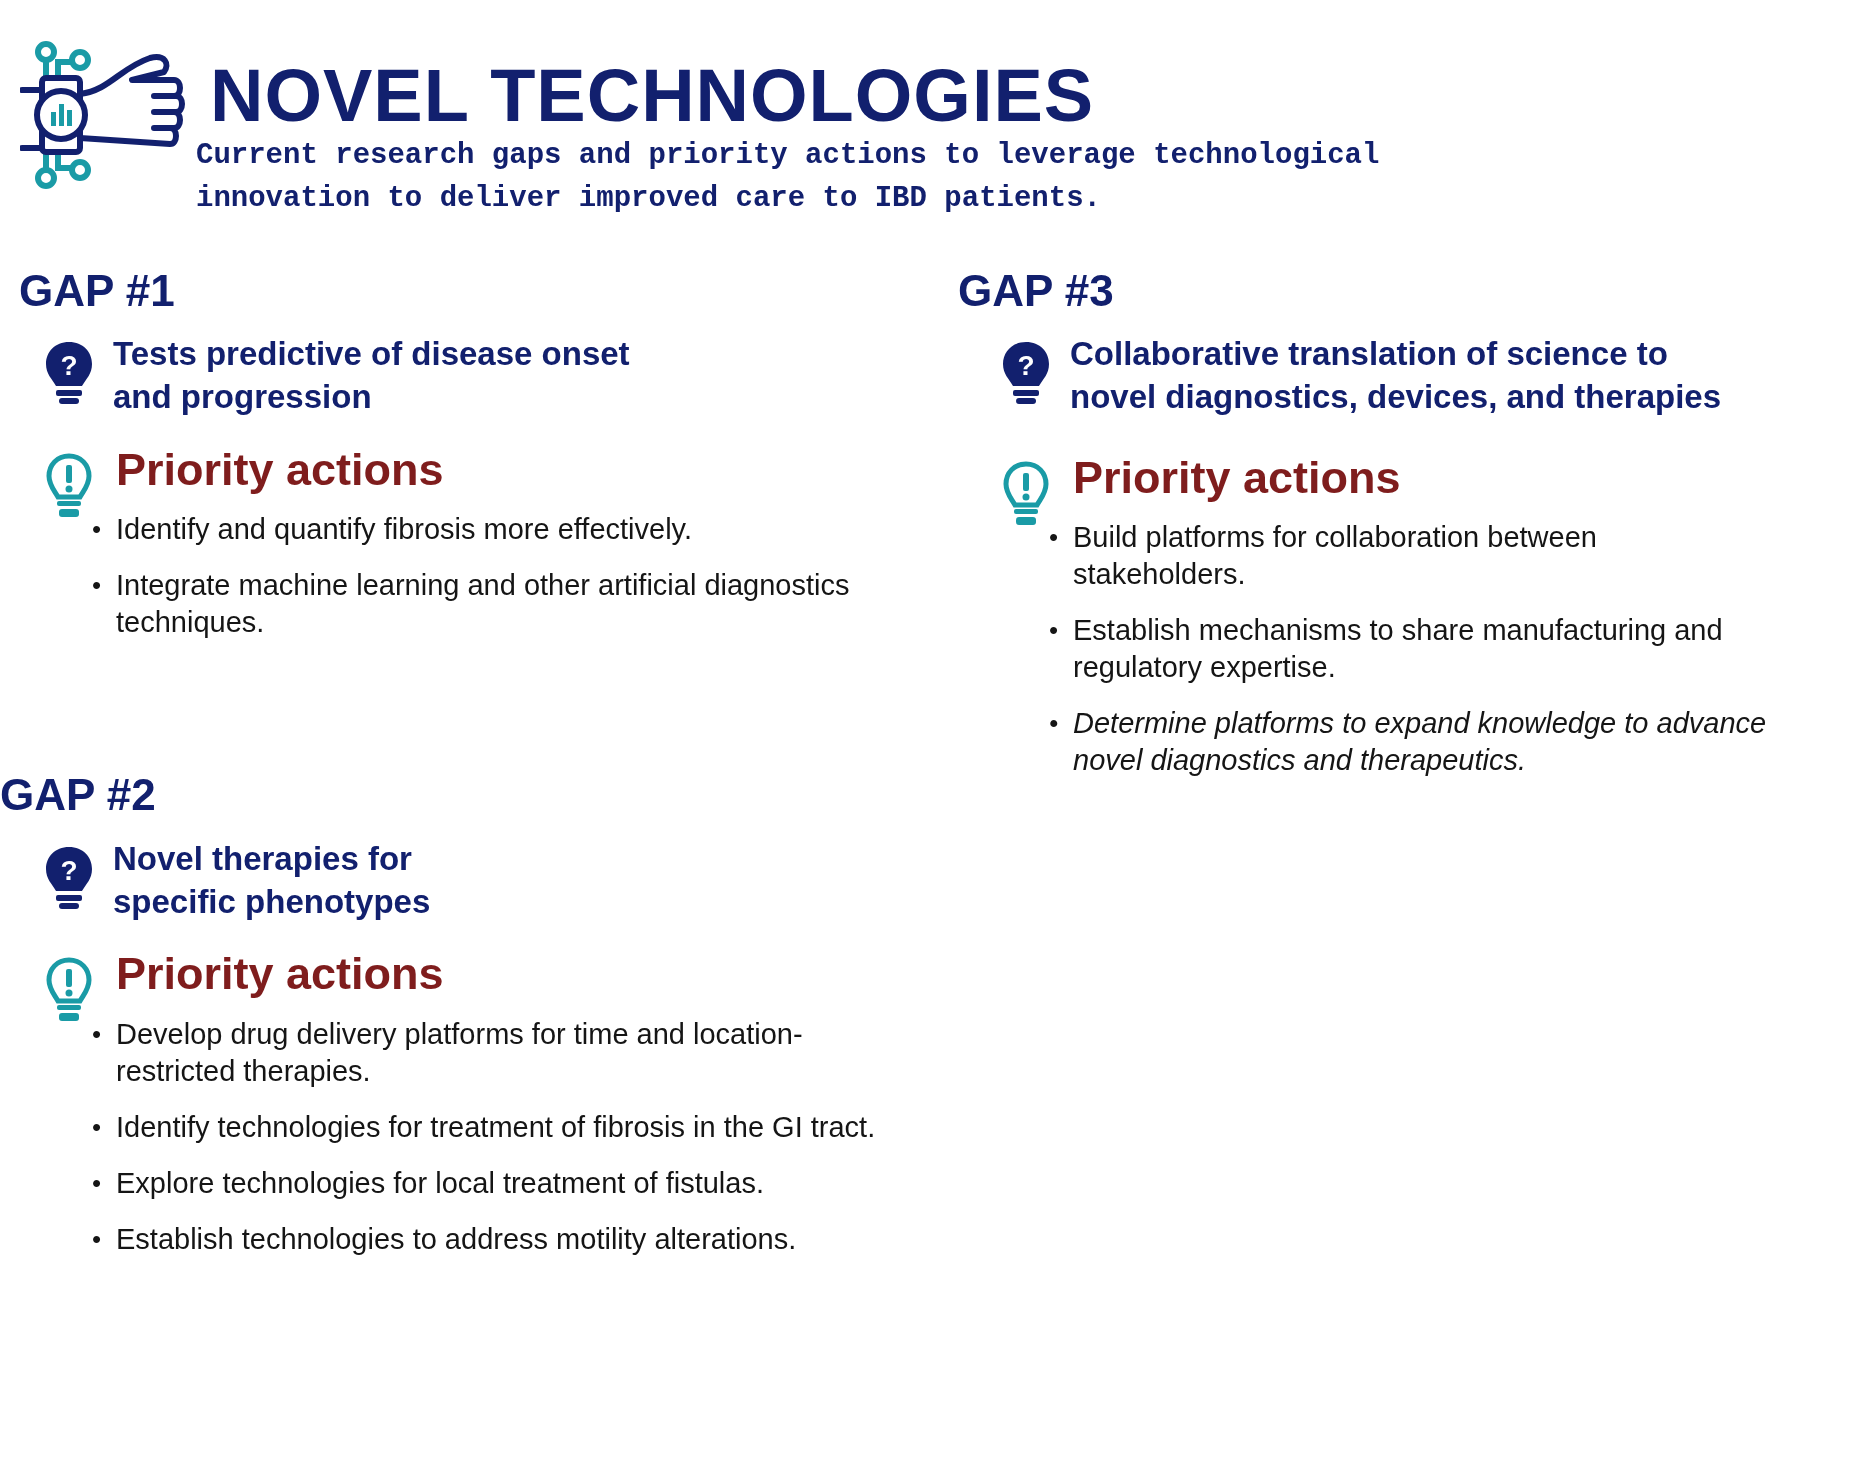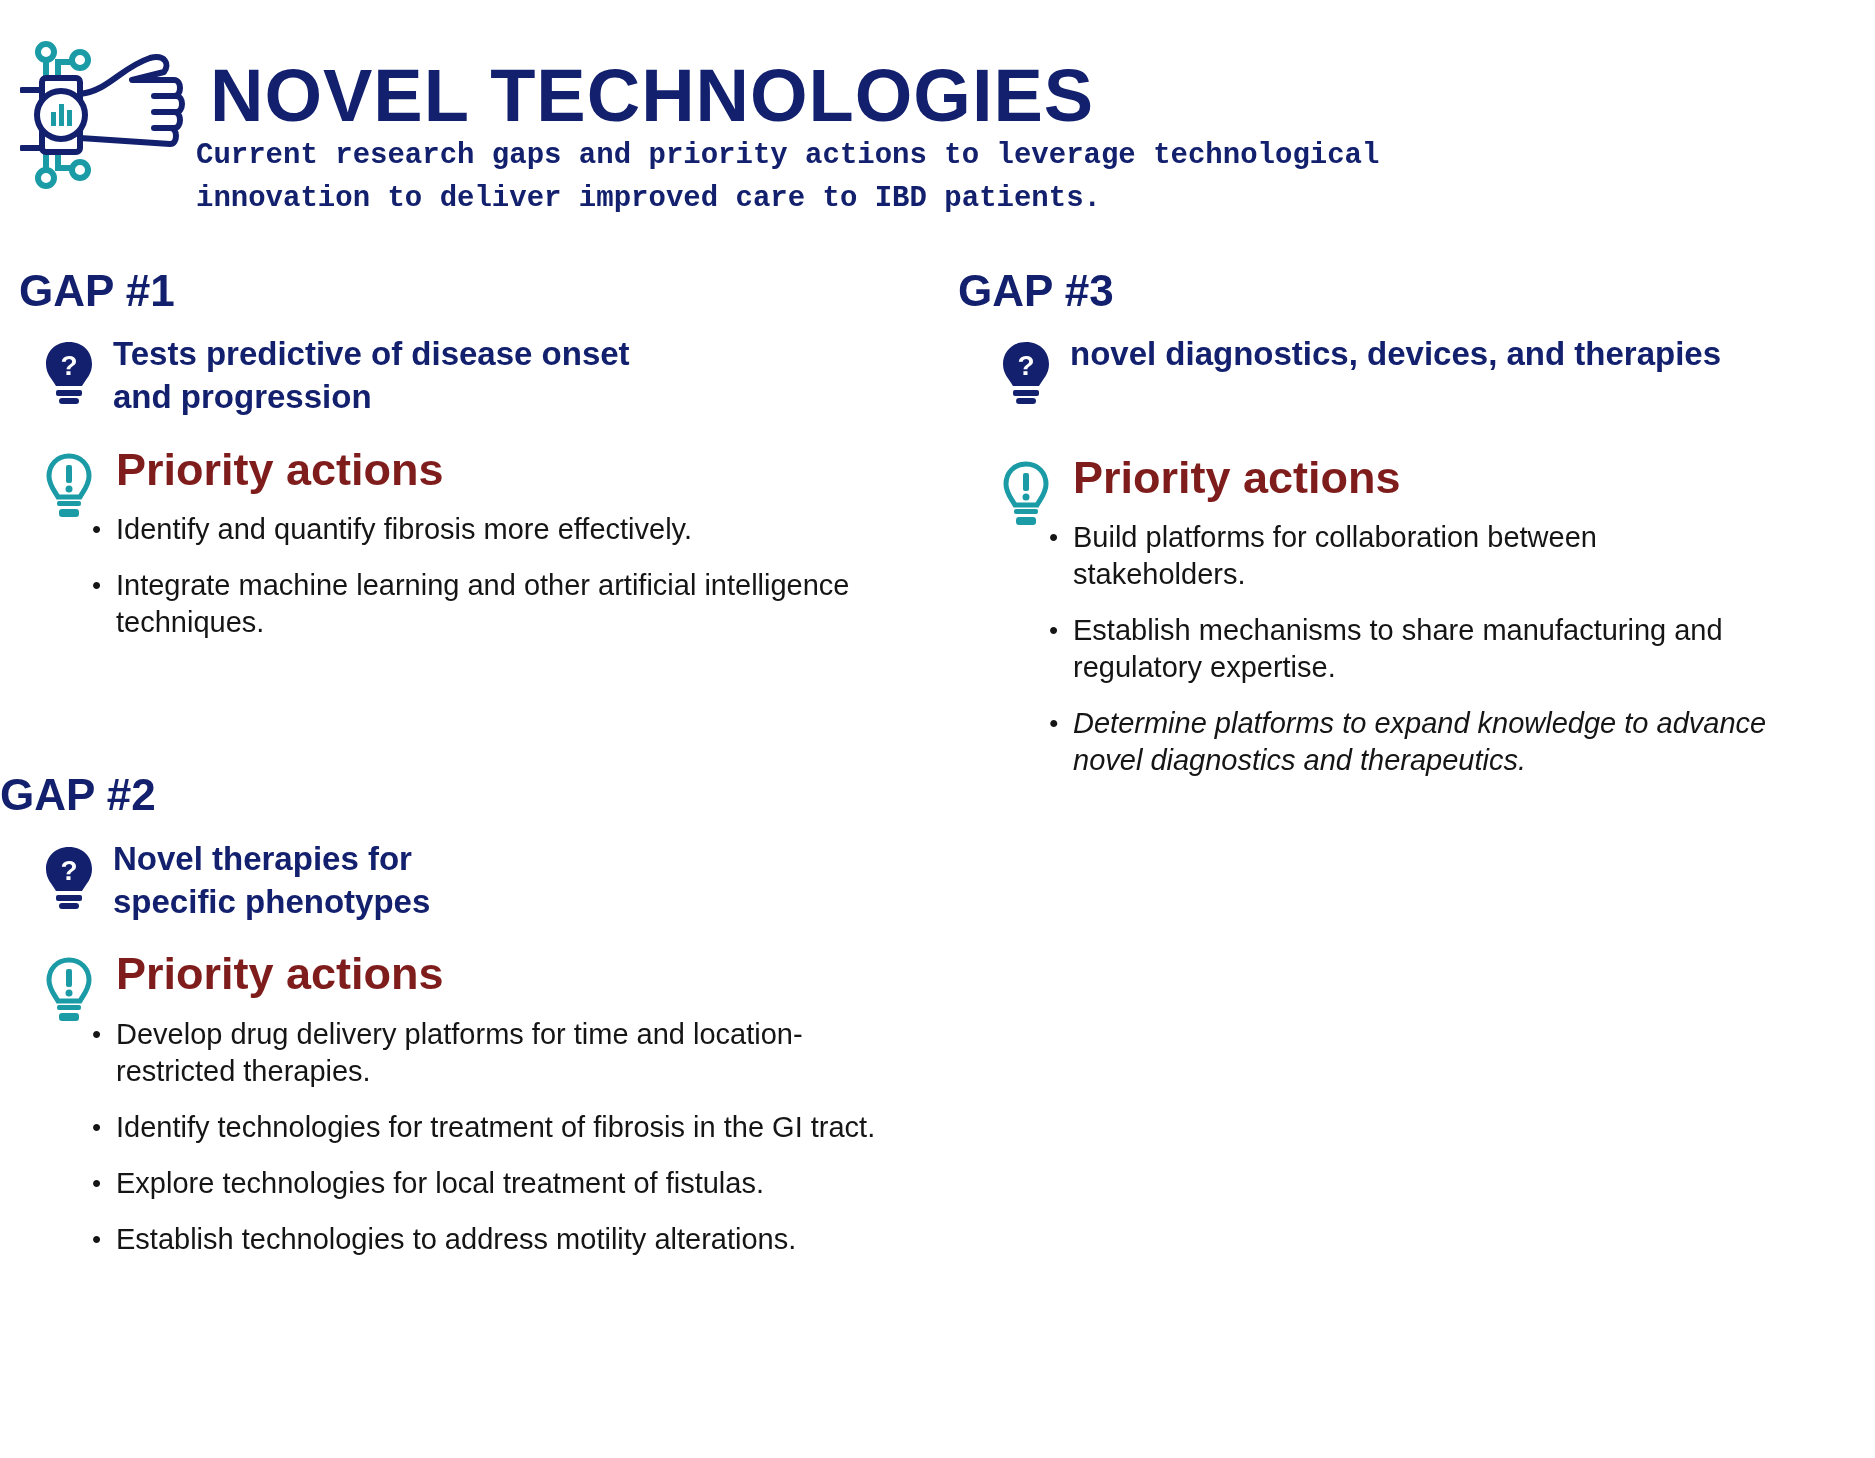--- a/index.html
+++ b/index.html
@@ -84,21 +84,21 @@
       <rect x="22" y="13" width="6" height="18" rx="2" fill="#1a9ba6"></rect>
       <circle cx="25" cy="37" r="3.5" fill="#1a9ba6"></circle>
       <rect x="13" y="49" width="24" height="5" rx="2" fill="#1a9ba6"></rect>
       <rect x="15" y="57" width="20" height="8" rx="3" fill="#1a9ba6"></rect>
     </svg>
   </div>
   <div class="abs teal pa-title" style="left:116px; top:444px;">Priority actions</div>
 
   <ul class="abs actions" style="left:92px; top:511px; width:790px;">
     <li>Identify and quantify fibrosis more effectively.</li>
-    <li style="width:735px;">Integrate machine learning and other artificial intelligence techniques.</li>
+    <li style="width:735px;">Integrate machine learning and other artificial diagnostics techniques.</li>
   </ul>
 </section>
 
 <section>
   <div class="abs navy gap-heading" style="left:0px; top:770px;">GAP #2</div>
 
   <div class="abs q-icon" style="left:44px; top:845px;">
     <svg width="50" height="68" viewBox="0 0 50 68">
       <path d="M25 2 C11 2 2 12 2 24 C2 34 8 39 12 46 L38 46 C42 39 48 34 48 24 C48 12 39 2 25 2 Z" fill="#12206e"></path>
       <rect x="12" y="50" width="26" height="6" rx="2" fill="#12206e"></rect>
@@ -135,20 +135,21 @@
 
   <div class="abs q-icon" style="left:1001px; top:340px;">
     <svg width="50" height="68" viewBox="0 0 50 68">
       <path d="M25 2 C11 2 2 12 2 24 C2 34 8 39 12 46 L38 46 C42 39 48 34 48 24 C48 12 39 2 25 2 Z" fill="#12206e"></path>
       <rect x="12" y="50" width="26" height="6" rx="2" fill="#12206e"></rect>
       <rect x="15" y="58" width="20" height="6" rx="3" fill="#12206e"></rect>
       <text x="25" y="35" text-anchor="middle" font-family="Liberation Sans, sans-serif" font-weight="bold" font-size="28" fill="#ffffff">?</text>
     </svg>
   </div>
   <div class="abs navy q-text" style="left:1070px; top:332px;">
+    <div>Collaborative translation of science to</div>
     <div>novel diagnostics, devices, and therapies</div>
   </div>
 
   <div class="abs pa-icon" style="left:1001px; top:460px;">
     <svg width="50" height="70" viewBox="0 0 50 70">
       <path d="M25 4 C13 4 5 13 5 24 C5 33 10 38 14 45 L36 45 C40 38 45 33 45 24 C45 13 37 4 25 4 Z" fill="none" stroke="#1a9ba6" stroke-width="5"></path>
       <rect x="22" y="13" width="6" height="18" rx="2" fill="#1a9ba6"></rect>
       <circle cx="25" cy="37" r="3.5" fill="#1a9ba6"></circle>
       <rect x="13" y="49" width="24" height="5" rx="2" fill="#1a9ba6"></rect>
       <rect x="15" y="57" width="20" height="8" rx="3" fill="#1a9ba6"></rect>

